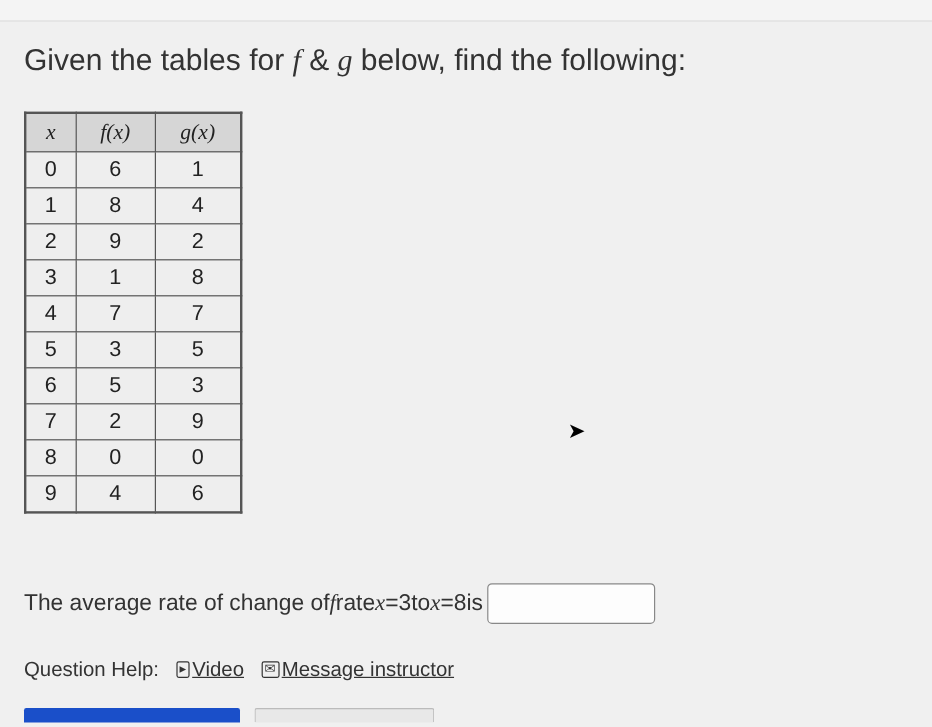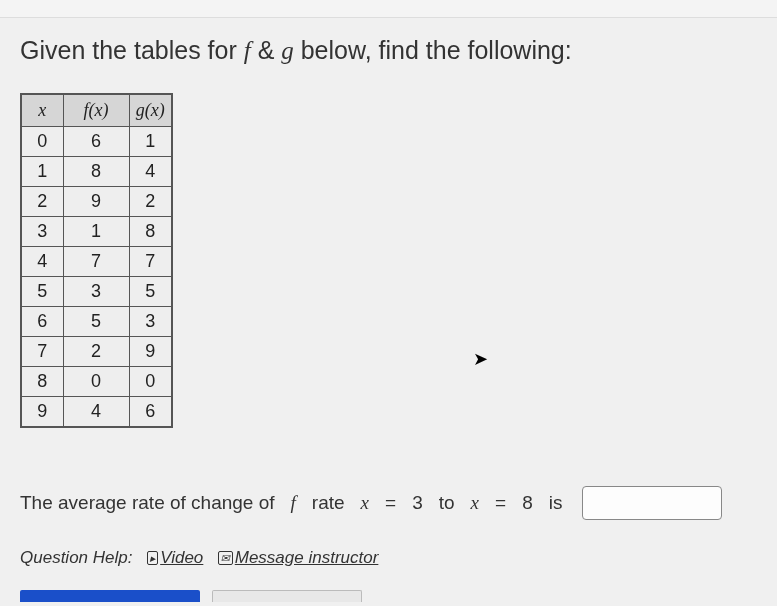--- a/index.html
+++ b/index.html
@@ -47,53 +47,52 @@
     .data-table th {
       background: #d6d6d6;
       font-weight: normal;
       font-family: Georgia, serif;
       font-style: italic;
       padding: 5px 0;
       height: 30px;
     }
     .data-table th:first-child { width: 42px; }
     .data-table th:nth-child(2) { width: 66px; margin-top: 40px; }
-    .data-table th:nth-child(3) { width: 43px; }
+    .data-table th:nth-child(3) { width: 72px; }
     .data-table td {
       height: 30px;
       background: #eeeeee;
     }
     .question-line {
       margin-top: 58px;
       font-size: 19px;
       color: #333;
       display: flex;
       align-items: center;
       flex-wrap: wrap;
-      gap: 16px;
+      gap: 0;
     }
     .question-line .math-var {
       font-style: italic;
       font-family: Georgia, serif;
     }
     .answer-input {
       width: 140px;
       height: 34px;
       border: 1px solid #888;
       border-radius: 4px;
       background: #fdfdfd;
       margin-left: 4px;
       font-size: 16px;
       padding: 0 6px;
     }
     .help-row {
       margin-top: 28px;
       font-size: 17px;
       color: #333;
-      font-style: italic;
     }
     .help-link {
       text-decoration: underline;
       color: #333;
       cursor: pointer;
     }
     .help-icon {
       display: inline-block;
       border: 1px solid #333;
       font-size: 11px;

